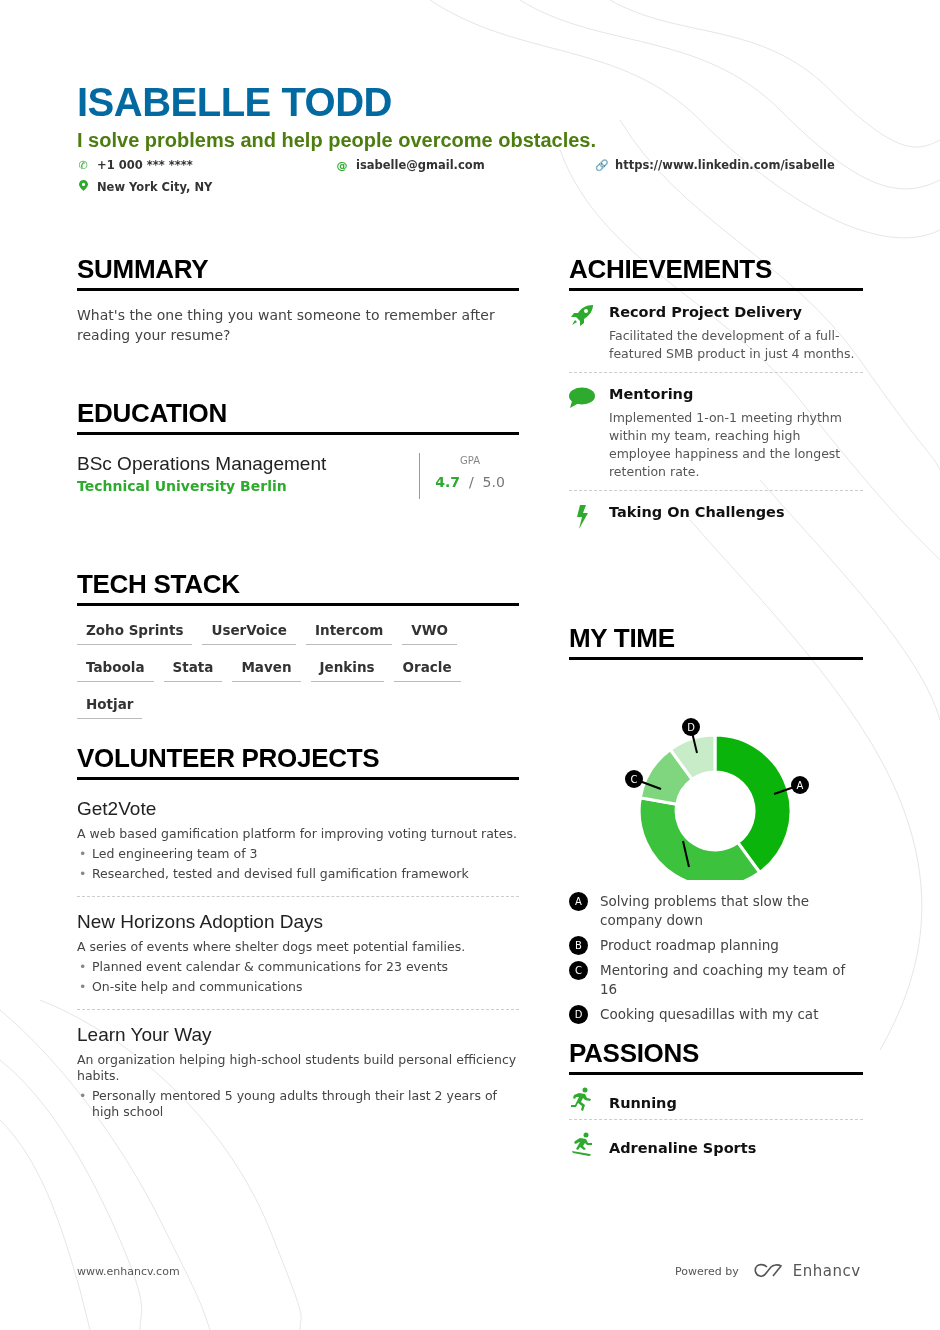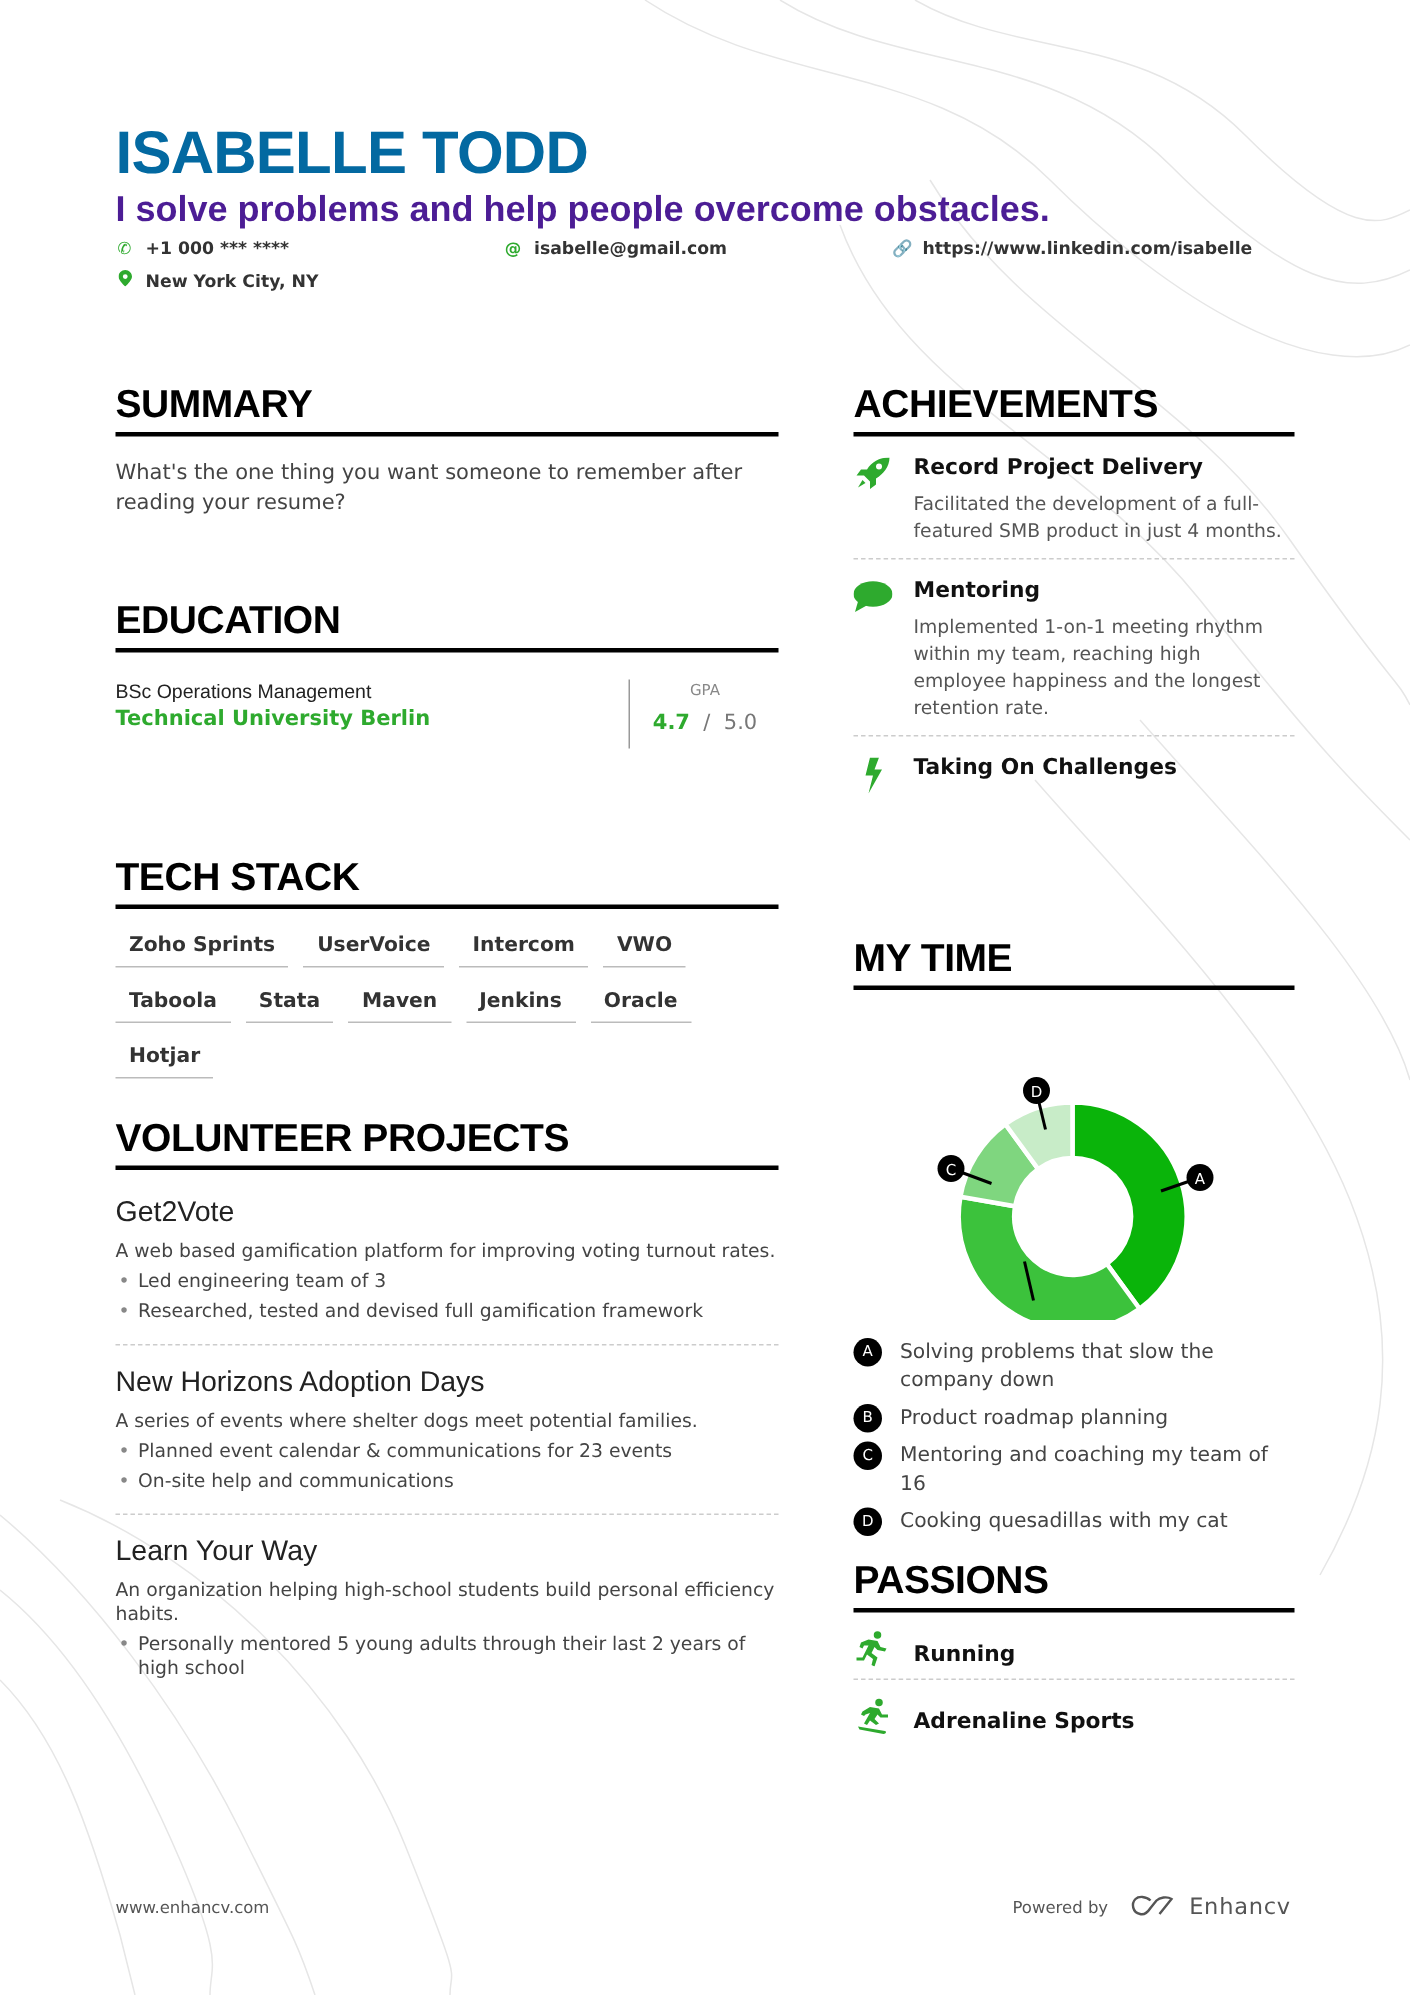--- a/index.html
+++ b/index.html
@@ -1,28 +1,28 @@
 <!DOCTYPE html>
 <html><head>
 <meta charset="utf-8">
 <style>
   html, body { margin: 0; padding: 0; }
   body { width: 940px; height: 1330px; background: #fff; position: relative; overflow: hidden;
          font-family: "DejaVu Sans", sans-serif; color: #333; }
   .bg-lines { position: absolute; left: 0; top: 0; width: 940px; height: 1330px; pointer-events: none; }
   .abs { position: absolute; }
   .name { left: 77px; top: 78px; font-size: 40px; font-weight: bold; color: #0369a1; letter-spacing: -0.5px; margin: 0; line-height: 48px; font-family: "Liberation Sans", sans-serif; }
-  .tagline { left: 77px; top: 127px; font-size: 24px; font-weight: bold; color: #4c1d95; line-height: 26px; font-family: "Liberation Sans", sans-serif; }
+  .tagline { left: 77px; top: 127px; font-size: 20px; font-weight: bold; color: #4d7c0f; line-height: 26px; font-family: "Liberation Sans", sans-serif; }
   .contact { font-size: 11.5px; font-weight: bold; color: #333; display: flex; align-items: center; gap: 8px; font-family: "DejaVu Sans", sans-serif; }
   .contact .ic { color: #2eaa2e; font-size: 11px; width: 12px; text-align: center; }
   .sec-title { font-size: 26px; font-weight: bold; color: #000; line-height: 30px; padding-bottom: 4px; border-bottom: 3px solid #000; font-family: "Liberation Sans", sans-serif; letter-spacing: -0.3px; }
   .left-col { left: 77px; width: 442px; }
   .right-col { left: 569px; width: 294px; }
   .summary-text { font-size: 14px; line-height: 20px; color: #444; margin-top: 14px; }
-  .edu-degree { font-size: 13px; color: #222; font-family: "Liberation Sans", sans-serif; }
+  .edu-degree { font-size: 19px; color: #222; font-family: "Liberation Sans", sans-serif; }
   .edu-school { font-size: 14px; font-weight: bold; color: #2eaa2e; margin-top: 3px; }
   .edu-date { font-size: 11px; color: #555; margin-top: 3px; }
   .gpa-box { position: absolute; left: 342px; top: 28px; border-left: 1px solid #999; height: 46px; width: 100px; text-align: center; }
   .gpa-label { font-size: 10px; color: #888; margin-top: 2px; }
   .gpa-val { font-size: 14px; margin-top: 8px; color: #777; }
   .gpa-val .got { color: #2eaa2e; font-weight: bold; }
   .tags { display: flex; flex-wrap: wrap; gap: 12px 10px; margin-top: 14px; }
   .tag { font-size: 13.5px; font-weight: bold; color: #333; padding: 2px 9px 6px; border-bottom: 1px solid #bbb; }
   .proj { padding-bottom: 12px; border-bottom: 1px dashed #ccc; margin-bottom: 12px; }
   .proj:last-child { border-bottom: none; }

